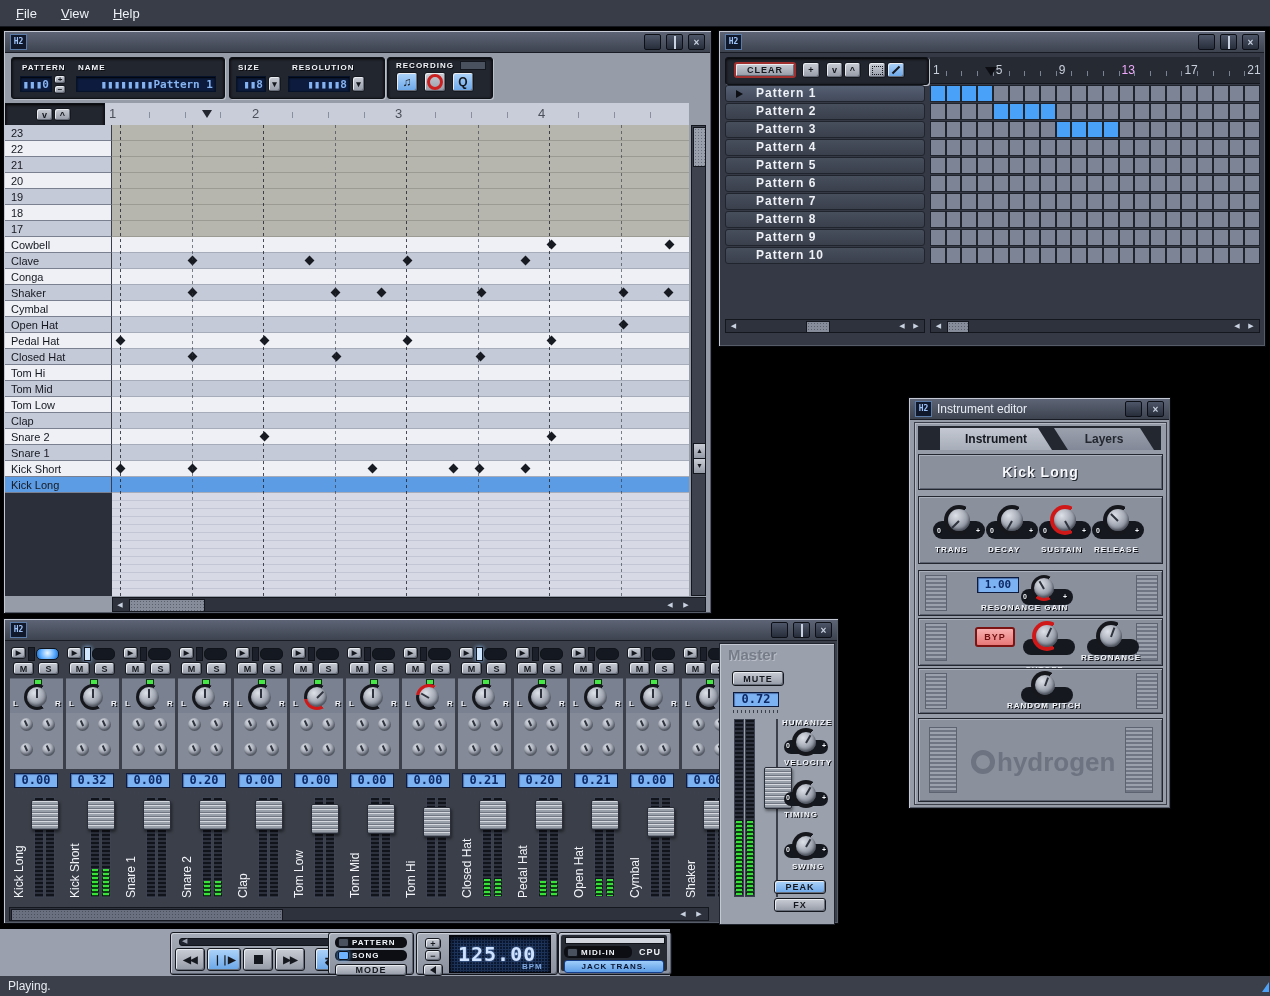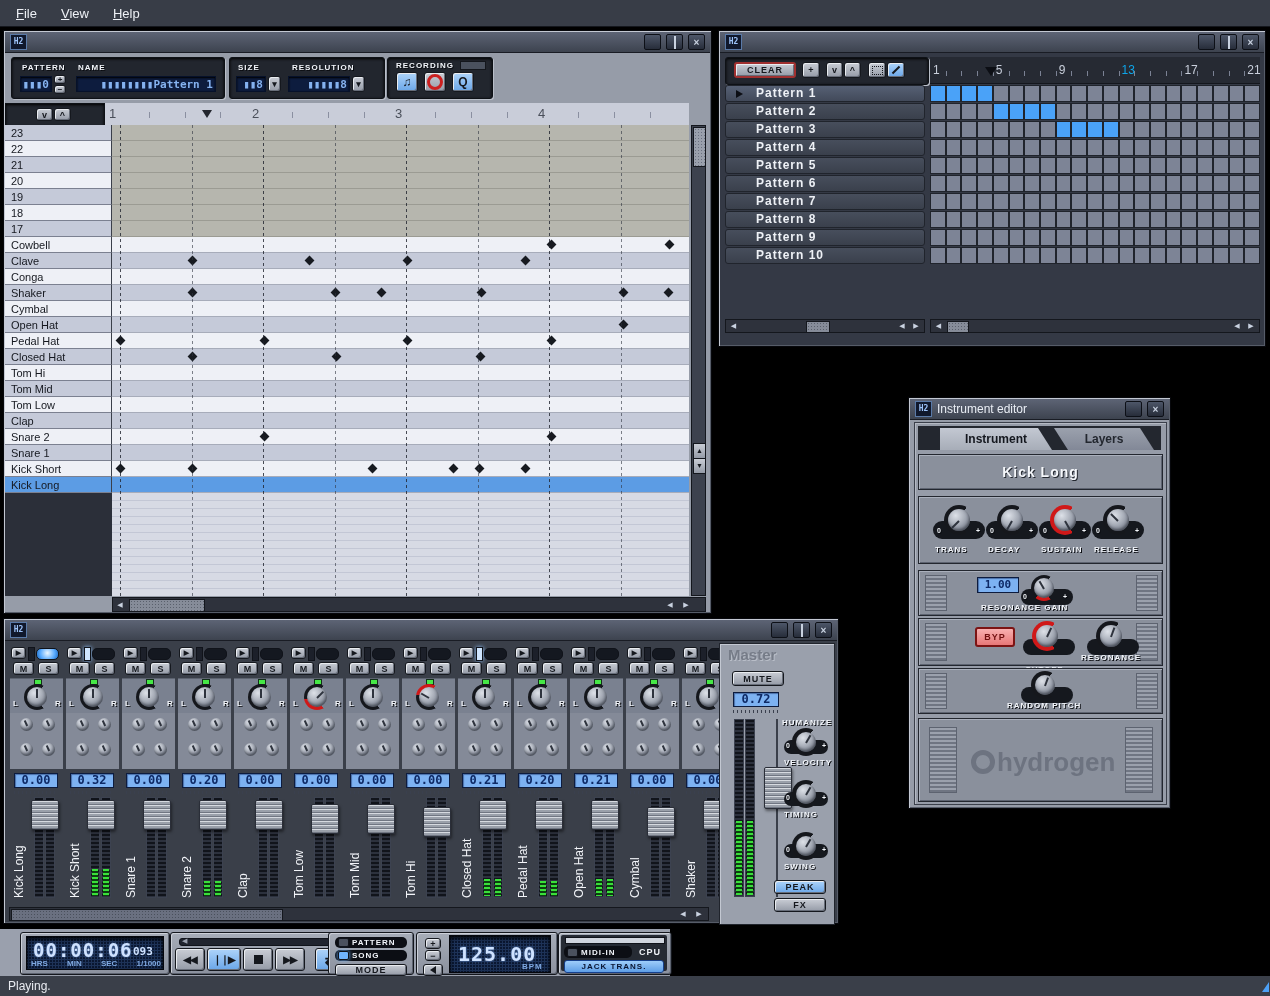--- a/index.html
+++ b/index.html
@@ -275,21 +275,21 @@
           <div class="abs" style="position: static; width: 9px; height: 7px; border: 1px dotted rgb(21, 24, 30);"></div>
         </div>
         <div class="bbtn blue" style="left: 161px; top: 4px; width: 18px; height: 16px;">
           <div class="abs" style="position: static; width: 10px; height: 2px; background: rgb(21, 24, 30); transform: rotate(-45deg);"></div>
         </div>
       </div>
       <div class="abs" style="left: 210px; top: 4px; width: 330px; height: 26px; background: rgb(38, 42, 51); border-bottom: 1px solid rgb(20, 23, 29);">
         <div class="abs" style="left: 3px; top: 6px; color: rgb(201, 207, 219); font-size: 12px;">1</div>
         <div class="abs" style="left: 65.8571px; top: 6px; color: rgb(201, 207, 219); font-size: 12px;">5</div>
         <div class="abs" style="left: 128.714px; top: 6px; color: rgb(201, 207, 219); font-size: 12px;">9</div>
-        <div class="abs" style="left: 191.571px; top: 6px; color: #0ea5e9; font-size: 12px;">13</div>
+        <div class="abs" style="left: 191.571px; top: 6px; color: #f0abfc; font-size: 12px;">13</div>
         <div class="abs" style="left: 254.429px; top: 6px; color: rgb(201, 207, 219); font-size: 12px;">17</div>
         <div class="abs" style="left: 317.286px; top: 6px; color: rgb(201, 207, 219); font-size: 12px;">21</div>
         <div class="abs" style="left: 15.7143px; top: 14px; width: 1px; height: 5px; background: rgb(123, 130, 148);"></div>
         <div class="abs" style="left: 31.4286px; top: 14px; width: 1px; height: 5px; background: rgb(123, 130, 148);"></div>
         <div class="abs" style="left: 47.1429px; top: 14px; width: 1px; height: 5px; background: rgb(123, 130, 148);"></div>
         <div class="abs" style="left: 62.8571px; top: 14px; width: 1px; height: 5px; background: rgb(123, 130, 148);"></div>
         <div class="abs" style="left: 78.5714px; top: 14px; width: 1px; height: 5px; background: rgb(123, 130, 148);"></div>
         <div class="abs" style="left: 94.2857px; top: 14px; width: 1px; height: 5px; background: rgb(123, 130, 148);"></div>
         <div class="abs" style="left: 110px; top: 14px; width: 1px; height: 5px; background: rgb(123, 130, 148);"></div>
         <div class="abs" style="left: 125.714px; top: 14px; width: 1px; height: 5px; background: rgb(123, 130, 148);"></div>
@@ -1353,45 +1353,33 @@
         <div class="tlabel" style="left: 102px; top: 150px; font-size: 7px;">+</div>
         <div class="tlabel" style="left: 64px; top: 166px;">TIMING</div>
         <div class="abs" style="left: 64px; top: 200px; width: 44px; height: 14px; background: rgb(21, 24, 30); border-radius: 7px;"></div>
         <div class="knob" style="left: 72px; top: 188px; width: 28px; height: 28px;">
           <div class="ring" style="background: conic-gradient(from 150deg, rgb(21, 23, 28) 0deg, rgb(21, 23, 28) 240deg, rgba(0, 0, 0, 0) 240deg);"></div>
           <div class="bod" style="inset: 4px;"></div>
           <div class="ptr" style="top: 6px; height: 9px; transform: rotate(30deg);"></div>
         </div>
         <div class="tlabel" style="left: 66px; top: 202px; font-size: 7px;">0</div>
         <div class="tlabel" style="left: 102px; top: 202px; font-size: 7px;">+</div>
-        <div class="tlabel" style="left: 64px; top: 218px;">SWING</div>
+        <div class="tlabel" style="left: 72px; top: 218px;">SWING</div>
         <div class="bbtn blue" style="left: 54px; top: 236px; width: 52px; height: 14px; letter-spacing: 1px;">PEAK</div>
         <div class="bbtn" style="left: 54px; top: 254px; width: 52px; height: 14px; letter-spacing: 1px;">FX</div>
       </div>
       <div class="abs" style="left: 4px; top: 266px; width: 700px; height: 14px; background: rgb(46, 50, 60); border: 1px solid rgb(20, 23, 29); box-sizing: border-box;">
         <div class="abs" style="left: 1px; top: 1px; width: 270px; height: 10px; background: radial-gradient(rgb(74, 80, 92) 1px, transparent 1px) 0% 0% / 3px 3px rgb(106, 112, 128); border: 1px solid rgb(20, 23, 29);"></div>
         <div class="abs" style="left: 666px; top: 1px; width: 14px; height: 10px; color: rgb(201, 210, 224); font-size: 7px; line-height: 10px; text-align: center;">◀</div>
         <div class="abs" style="left: 682px; top: 1px; width: 14px; height: 10px; color: rgb(201, 210, 224); font-size: 7px; line-height: 10px; text-align: center;">▶</div>
       </div>
     </div>
 </div>
 
 <div class="abs" id="tp-body" style="left:0;top:928px;width:670px;height:47px;background:#9aa0ad;border-top:1px solid #000;border-bottom:1px solid #2a2e36;">
-    <div class="sec" style="left: 20px; top: 3px; width: 148px; height: 41px;">
-      <div class="lcdDot" style="left: 5px; top: 3px; width: 138px; height: 34px;">
-        <div class="abs" style="left: 6px; top: 2px; font-size: 19px; letter-spacing: 1px; text-shadow: rgba(130, 180, 255, 0.6) 0px 0px 3px;">00:00:06</div>
-        <div class="abs" style="left: 106px; top: 8px; font-size: 11px;">093</div>
-        <div class="abs" style="left: 4px; top: 22px; width: 130px; height: 10px; display: flex; justify-content: space-between; color: rgb(127, 168, 224); font: bold 8px &quot;Liberation Sans&quot;;">
-          <div style="position: static;">HRS</div>
-          <div style="position: static;">MIN</div>
-          <div style="position: static;">SEC</div>
-          <div style="position: static;">1/1000</div>
-        </div>
-      </div>
-    </div>
     <div class="sec" style="left: 170px; top: 3px; width: 182px; height: 41px;">
       <div class="abs" style="left: 8px; top: 5px; width: 166px; height: 6px; background: rgb(32, 36, 46); border: 1px solid rgb(16, 19, 26); border-radius: 3px;">
         <div class="abs" style="left: 2px; top: -2px; color: rgb(154, 160, 173); font-size: 7px;">◀</div>
         <div class="abs" style="left: 156px; top: -2px; color: rgb(154, 160, 173); font-size: 7px;">▶</div>
       </div>
       <div class="bbtn" style="left: 4px; top: 15px; width: 30px; height: 23px; font-size: 10px; letter-spacing: -1px;">◀◀</div>
       <div class="bbtn blue" style="left: 36px; top: 15px; width: 34px; height: 23px; font-size: 10px; letter-spacing: -1px;">❘❘▶</div>
       <div class="bbtn" style="left: 72px; top: 15px; width: 30px; height: 23px; font-size: 10px; letter-spacing: -1px;">
         <div class="abs" style="position: static; width: 9px; height: 9px; background: rgb(21, 24, 30);"></div>
       </div>

